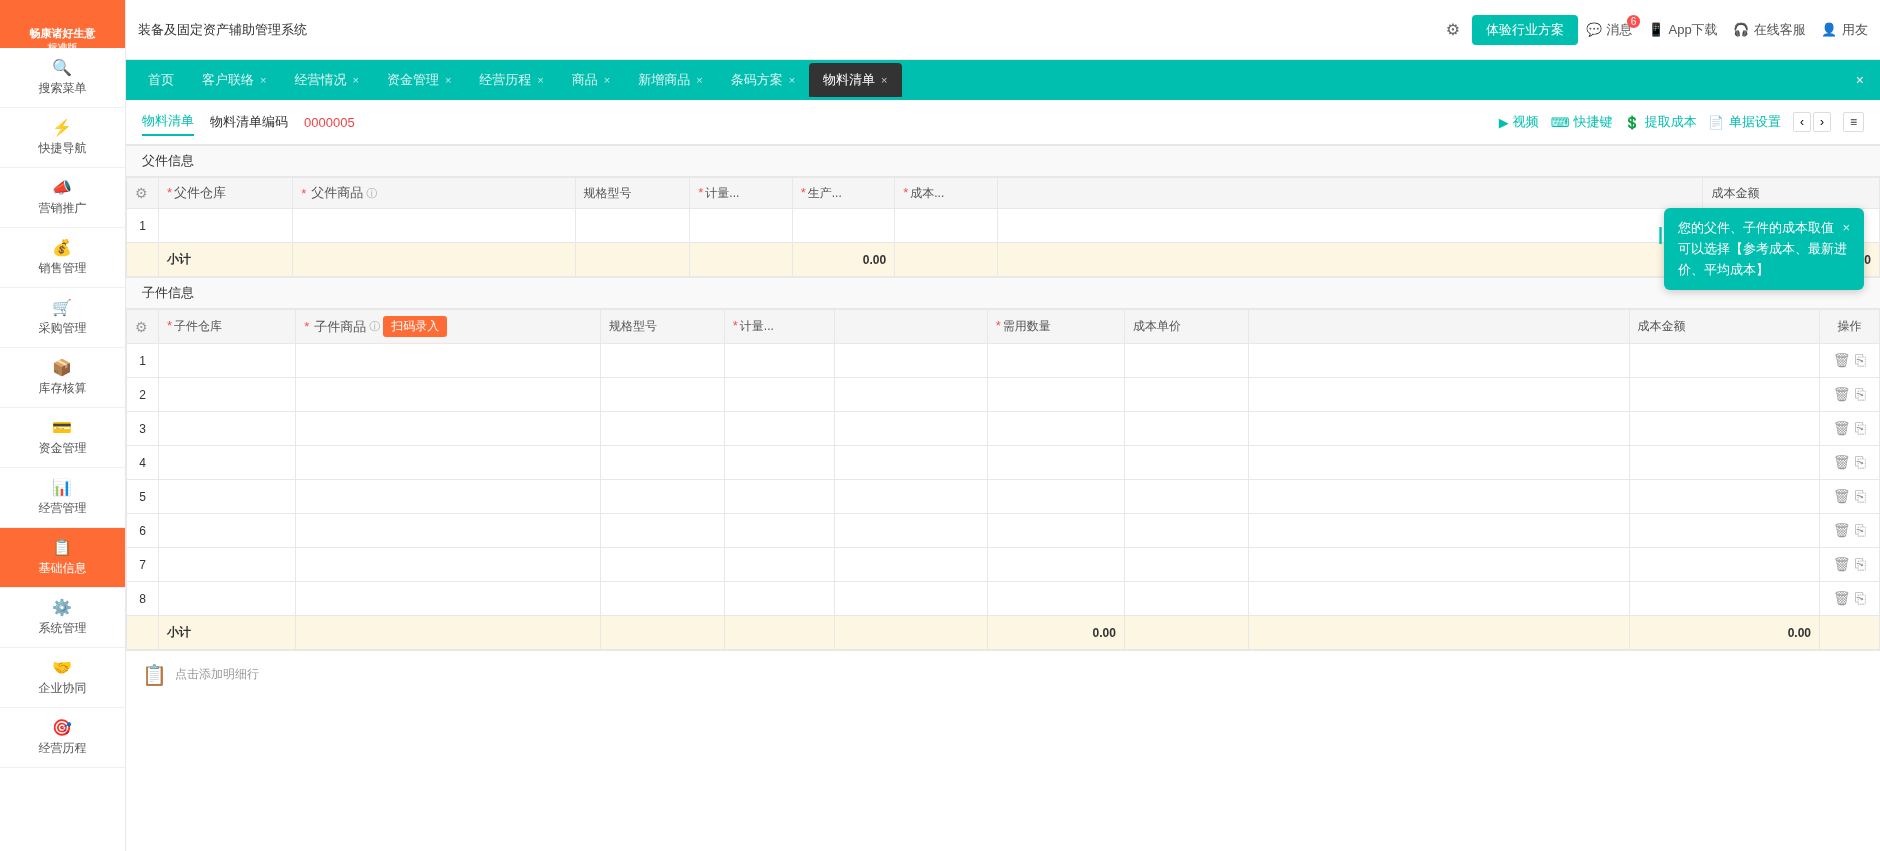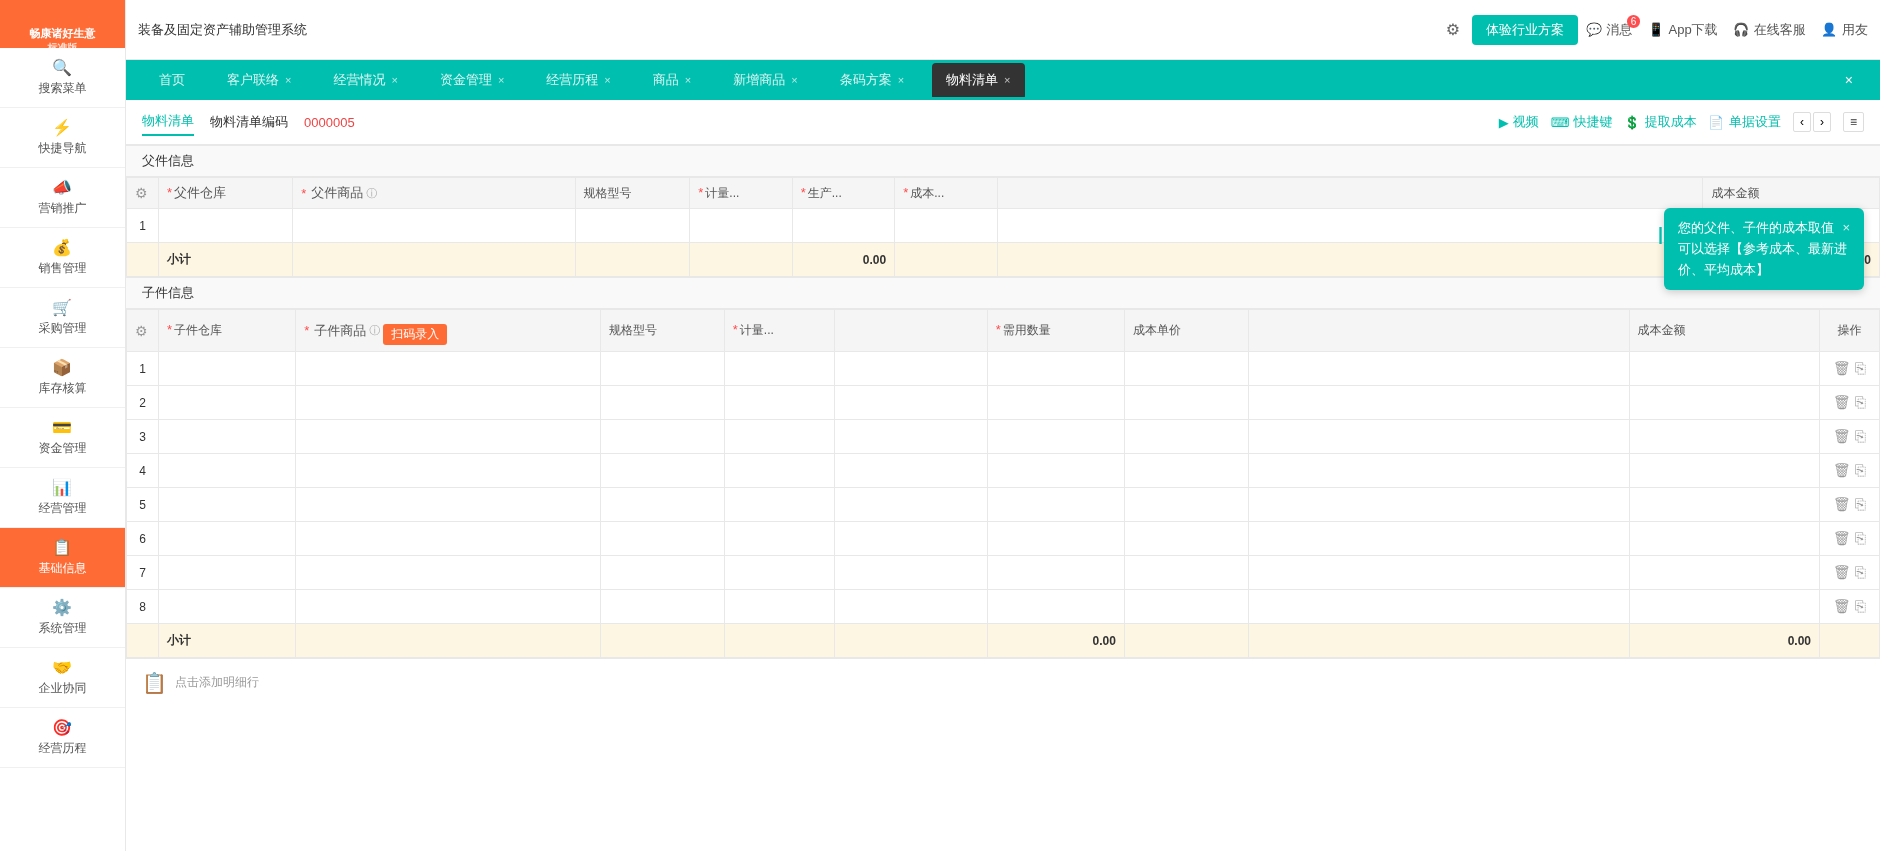--- a/index.html
+++ b/index.html
@@ -106,22 +106,22 @@
       top: -6px;
       right: -8px;
     }
 
     
     .nav-tabs {
       background: #00bfae;
       display: flex;
       align-items: center;
       min-height: 40px;
-      padding: 0 19px;
-      gap: 14px;
+      padding: 0 8px;
+      gap: 0;
       overflow-x: auto;
     }
     .nav-tab {
       color: rgba(255,255,255,0.85);
       padding: 8px 14px;
       cursor: pointer;
       white-space: nowrap;
       font-size: 13px;
       border-radius: 2px;
       display: flex;
@@ -255,21 +255,20 @@
     .col-settings { width: 32px; text-align: center; }
     .settings-icon { color: #999; cursor: pointer; font-size: 14px; }
     .scan-btn {
       background: #ff6b35;
       color: #fff;
       border: none;
       border-radius: 3px;
       padding: 2px 8px;
       font-size: 12px;
       cursor: pointer;
-      margin-top: 8px;
     }
     .action-icons {
       display: flex;
       gap: 4px;
       justify-content: center;
     }
     .action-icon {
       color: #999;
       cursor: pointer;
       font-size: 14px;

